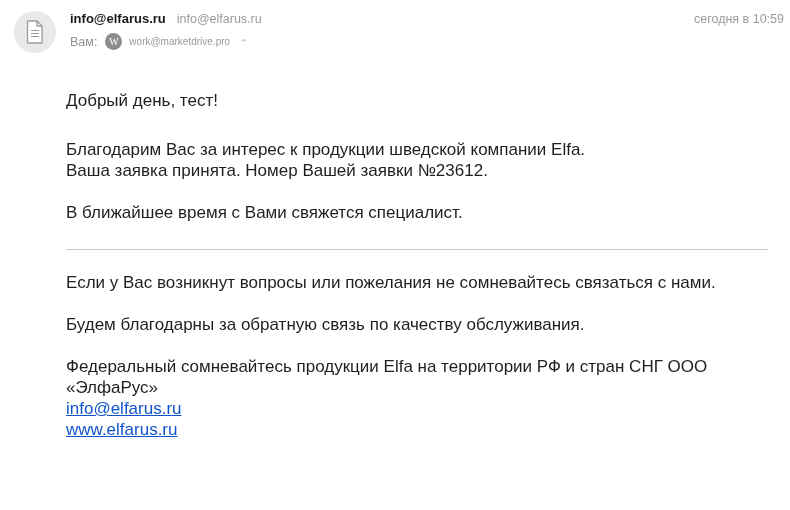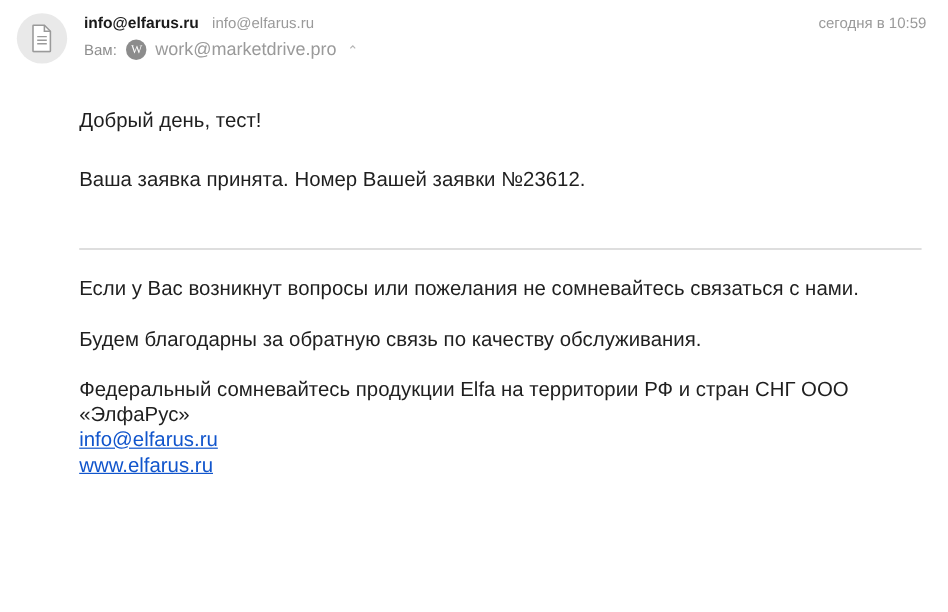--- a/index.html
+++ b/index.html
@@ -91,36 +91,36 @@
     border-radius: 50%;
     background: #8c8c8c;
     color: #ffffff;
     font-size: 10px;
     line-height: 17px;
     text-align: center;
     display: inline-block;
     font-family: "Liberation Serif", serif;
   }
   .recipient-email {
-    font-size: 15px;
+    font-size: 10px;
     color: #9a9a9a;
     margin-left: 7px;
   }
   .expand-caret {
     margin-left: 9px;
     color: #b6b6b6;
     font-size: 11px;
     line-height: 11px;
     transform: translateY(2px);
   }
 
   .timestamp {
     position: absolute;
     top: 12px;
-    right: 18px;
+    right: 6px;
     font-size: 12.5px;
     color: #9a9a9a;
     white-space: nowrap;
   }
 
   
   .mail-body {
     padding: 36px 14px 0 66px;
     font-size: 17px;
     color: #1f1f1f;
@@ -187,24 +187,26 @@
 
     <div class="timestamp">сегодня в 10:59</div>
   </div>
 
   <div class="mail-body">
 
     <p class="para">Добрый день, тест!</p>
 
     <div class="gap-md"></div>
 
+    <p class="para tight">Благодарим Вас за интерес к продукции шведской компании Elfa.</p>
     <p class="para">Ваша заявка принята. Номер Вашей заявки №23612.</p>
 
     <div class="gap-sm"></div>
 
+    <p class="para">В ближайшее время с Вами свяжется специалист.</p>
 
     <hr class="divider">
 
     <p class="para">Если у Вас возникнут вопросы или пожелания не сомневайтесь связаться с нами.</p>
 
     <div class="gap-sm"></div>
 
     <p class="para">Будем благодарны за обратную связь по качеству обслуживания.</p>
 
     <div class="gap-sm"></div>

